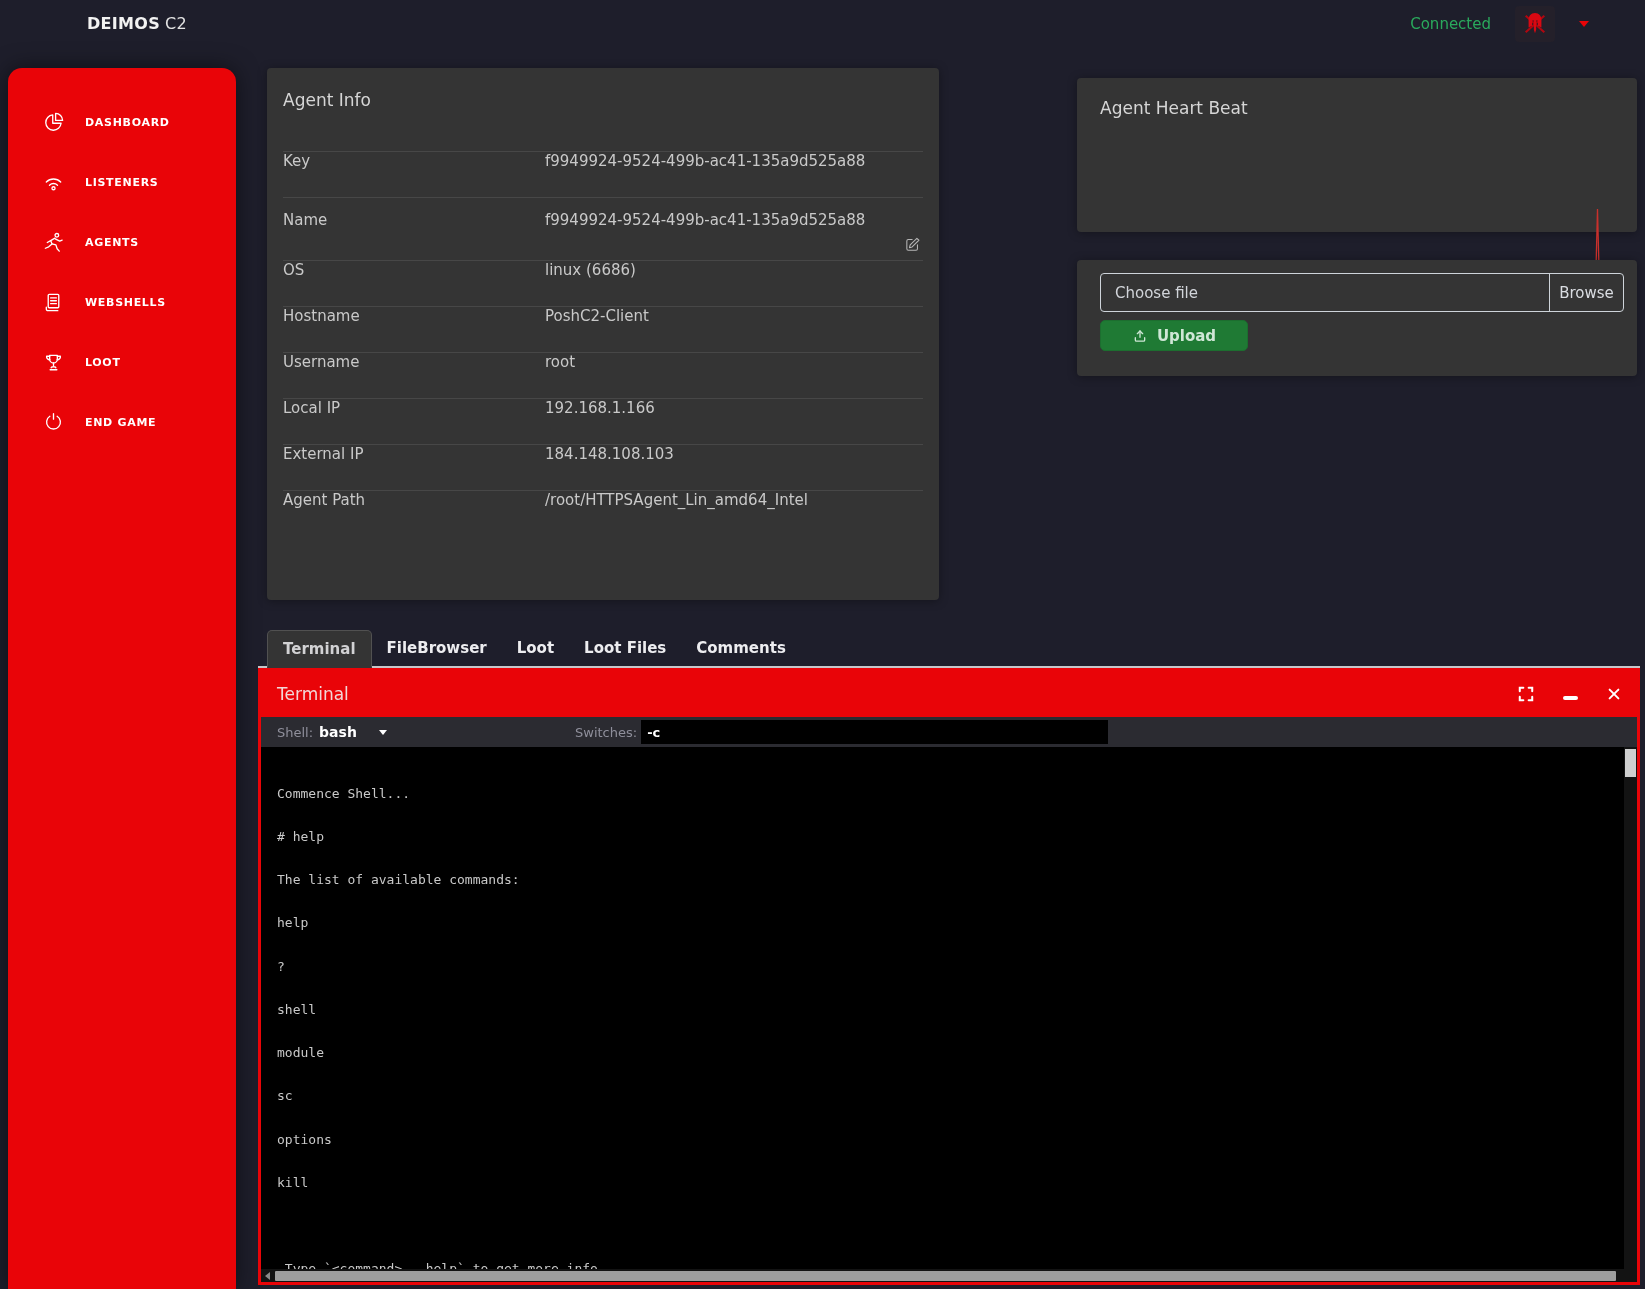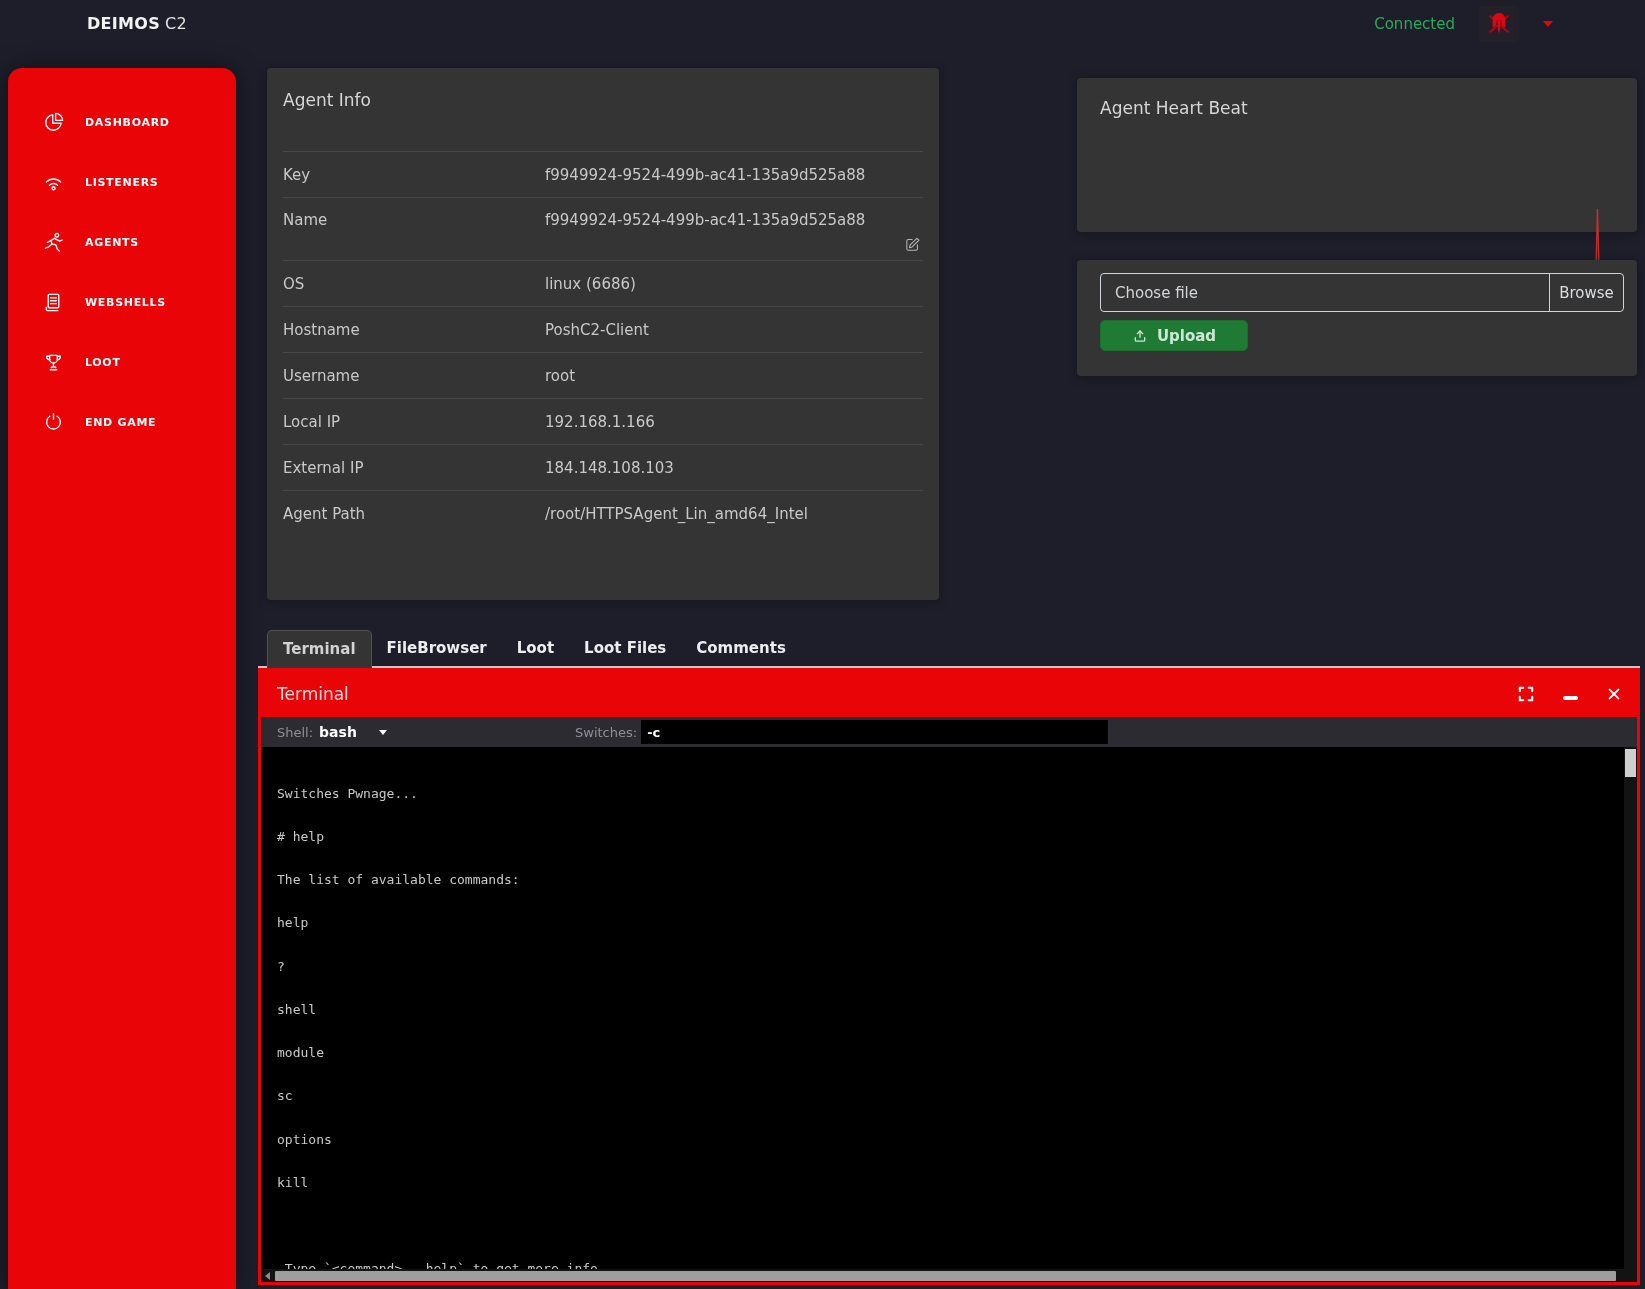--- a/index.html
+++ b/index.html
@@ -13,21 +13,21 @@
   svg { display:block; }
 
   
   .topbar {
     position:absolute; left:0; top:0; width:1645px; height:47px;
     background:#1e1e2b; display:flex; align-items:center;
   }
   .brand { margin-left:87px; font-size:16px; color:#f2f2f2; letter-spacing:.3px; }
   .brand b { font-weight:700; }
   .brand span.light { font-weight:400; color:#e3e3e3; margin-left:5px; }
-  .topbar-right { margin-left:auto; display:flex; align-items:center; gap:24px; padding-right:92px; }
+  .topbar-right { margin-left:auto; display:flex; align-items:center; gap:24px; padding-right:56px; }
   .status-connected { color:#2aa95c; font-size:15px; }
   .logo-box {
     width:40px; height:36px; background:#24202a; border-radius:4px;
     display:flex; align-items:center; justify-content:center; cursor:pointer;
   }
   .caret-red {
     width:0; height:0; border-left:5px solid transparent; border-right:5px solid transparent;
     border-top:6px solid #e90408; cursor:pointer;
   }
 
@@ -45,21 +45,21 @@
   .side-item .lbl { font-size:11px; font-weight:700; letter-spacing:.7px; }
   .side-item svg { stroke:#fff; fill:none; stroke-width:1.4; stroke-linecap:round; stroke-linejoin:round; }
 
   
   .card { position:absolute; background:#343434; border-radius:4px; box-shadow:0 1px 10px rgba(0,0,0,.35); }
   .card-title { font-size:17px; color:#d6d6d6; }
 
   .agent-card { left:267px; top:68px; width:672px; height:532px; padding:0 16px; }
   .agent-card .card-title { padding-top:22px; height:84px; border-bottom:1px solid #474747; }
   .info-row {
-    display:flex; align-items:center; min-height:46px;
+    display:flex; align-items:flex-start; min-height:46px;
     border-bottom:1px solid #474747; font-size:15px; color:#c9c9c9;
   }
   .info-row:last-child { border-bottom:none; }
   .info-row .ilabel { width:262px; flex:0 0 262px; }
   .info-row .ivalue { flex:1; }
   .info-row.name-row { min-height:63px; align-items:flex-start; padding-top:13px; position:relative; }
   .edit-icon { position:absolute; right:2px; bottom:7px; cursor:pointer; }
   .edit-icon svg { stroke:#b5b5b5; fill:none; stroke-width:1.5; stroke-linecap:round; stroke-linejoin:round; }
 
   .heartbeat-card { left:1077px; top:78px; width:560px; height:154px; padding:20px 13px 0 23px; }
@@ -341,21 +341,21 @@
       <span class="caret-white"></span>
     </span>
     <span class="switches-group">
       <span class="muted-lbl">Switches:</span>
       <input class="switches-input" type="text" value="-c" style="">
     </span>
   </div>
 
   <div class="term-body">
     <div class="term-output">
-      <div class="term-line">Switches Pwnage...</div>
+      <div class="term-line">Commence Shell...</div>
       <div class="term-line"># help</div>
       <div class="term-line">The list of available commands:</div>
       <div class="term-line">help</div>
       <div class="term-line">?</div>
       <div class="term-line">shell</div>
       <div class="term-line">module</div>
       <div class="term-line">sc</div>
       <div class="term-line">options</div>
       <div class="term-line">kill</div>
       <div class="term-line"></div>

